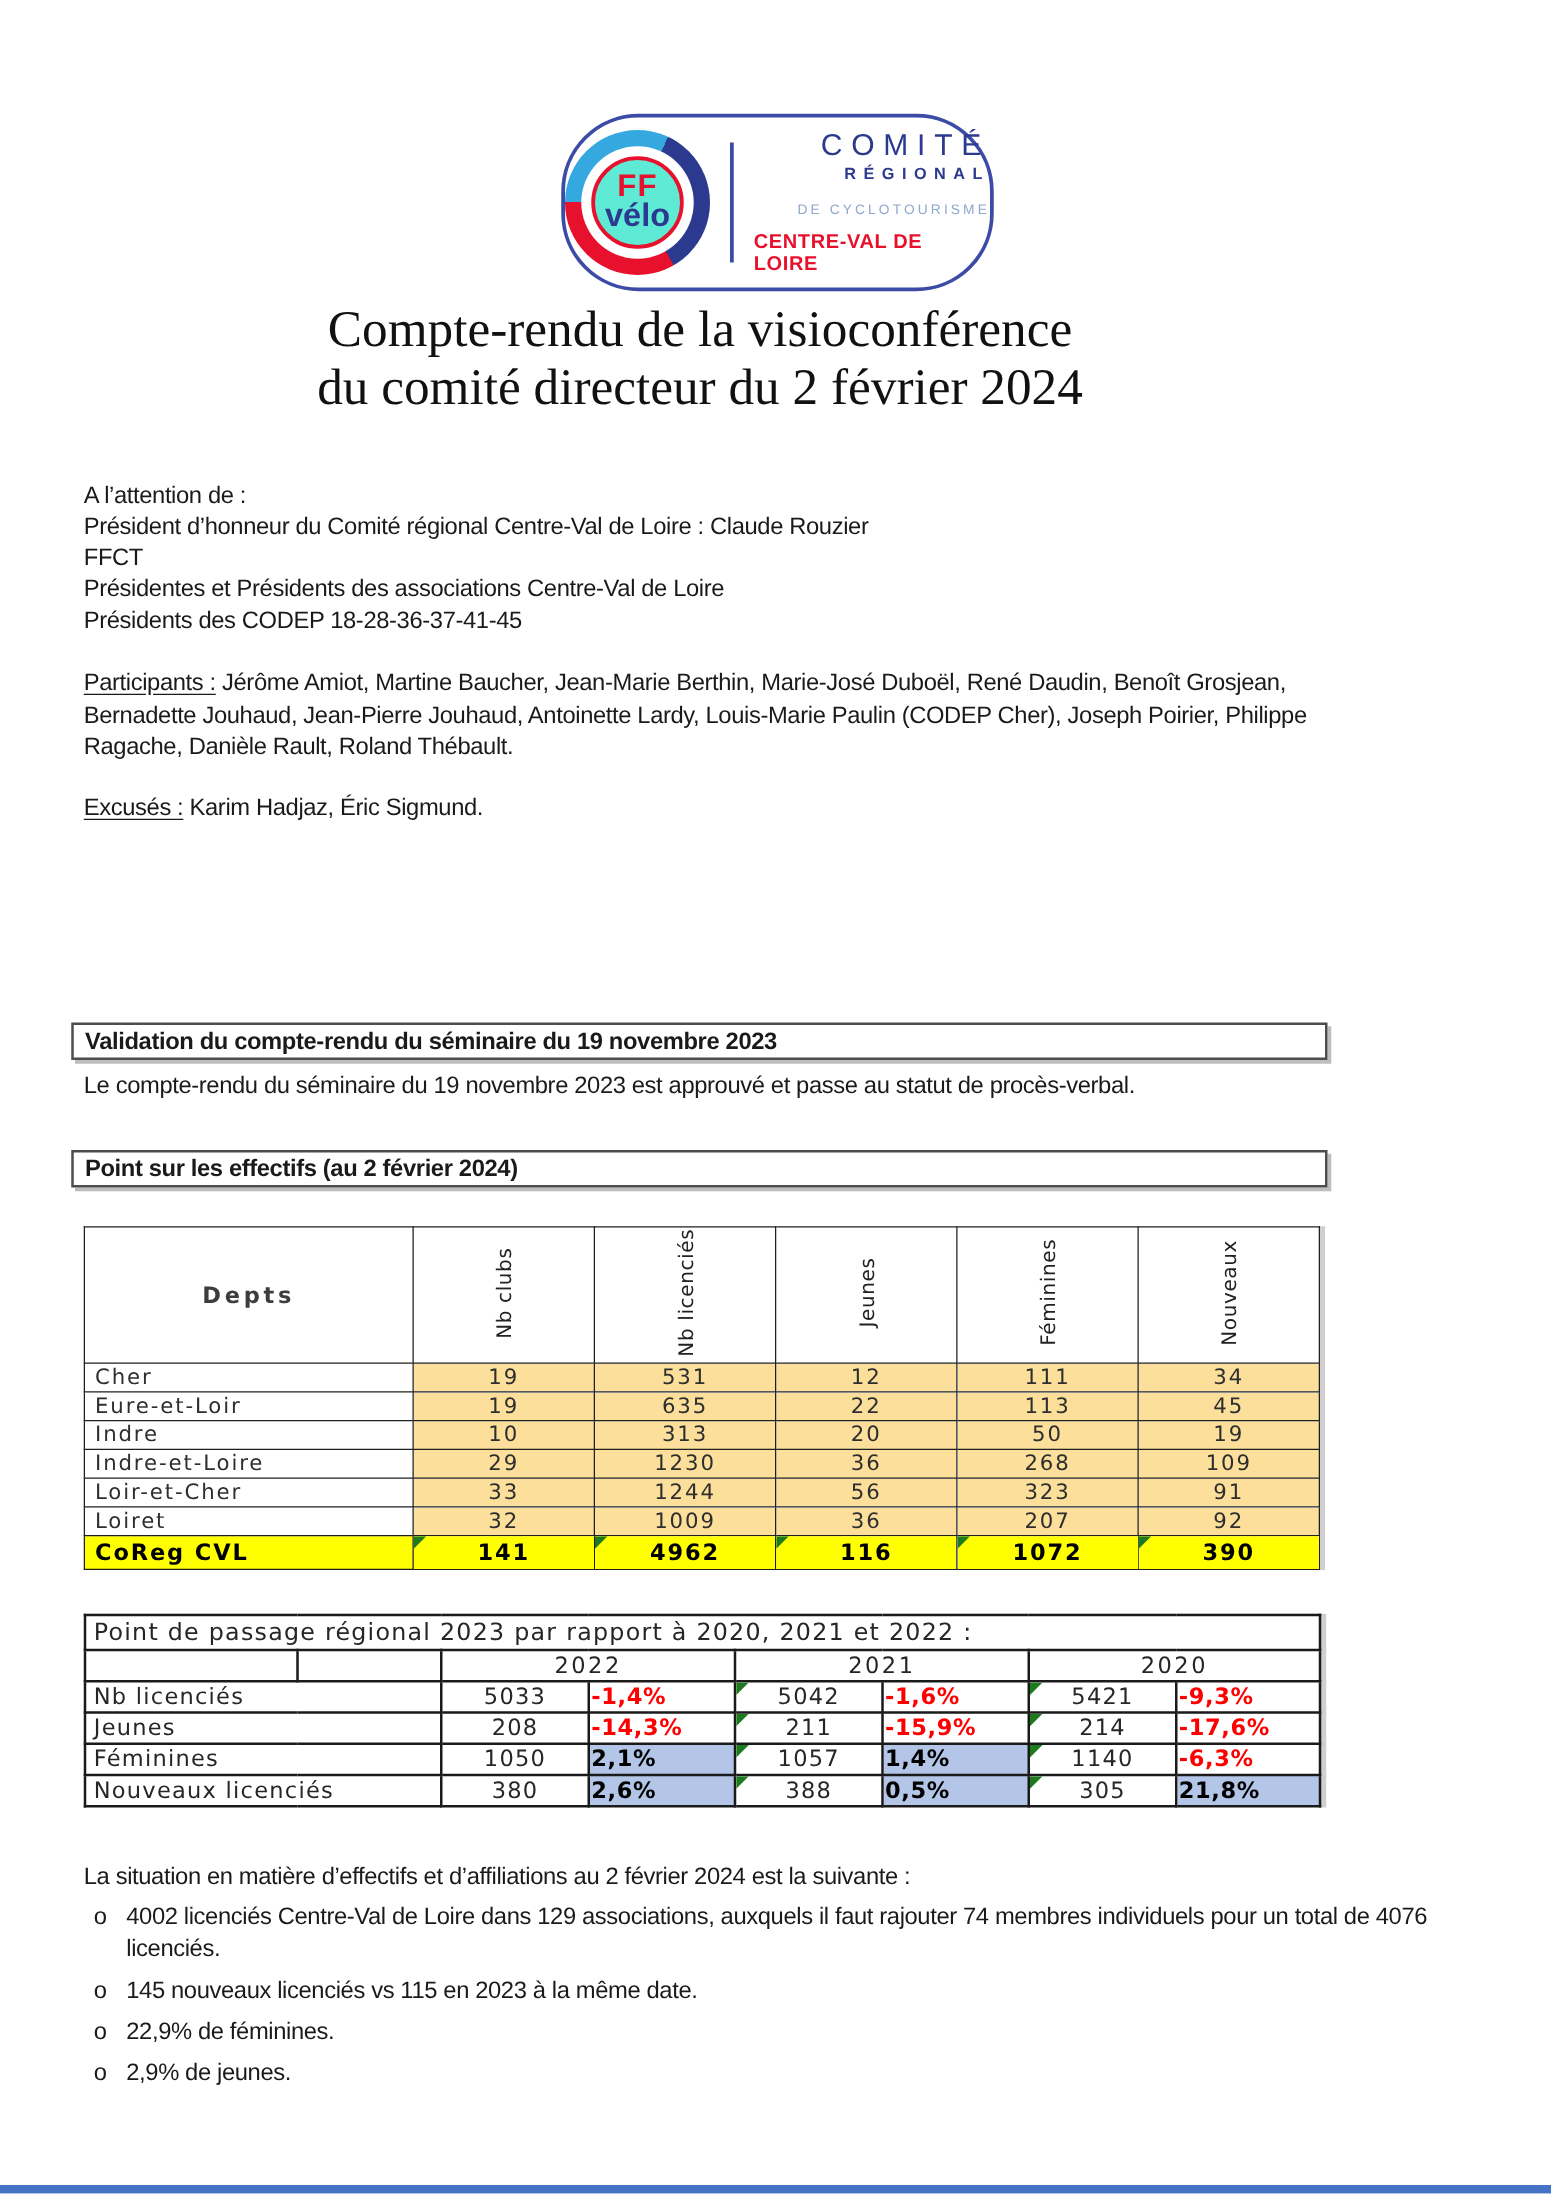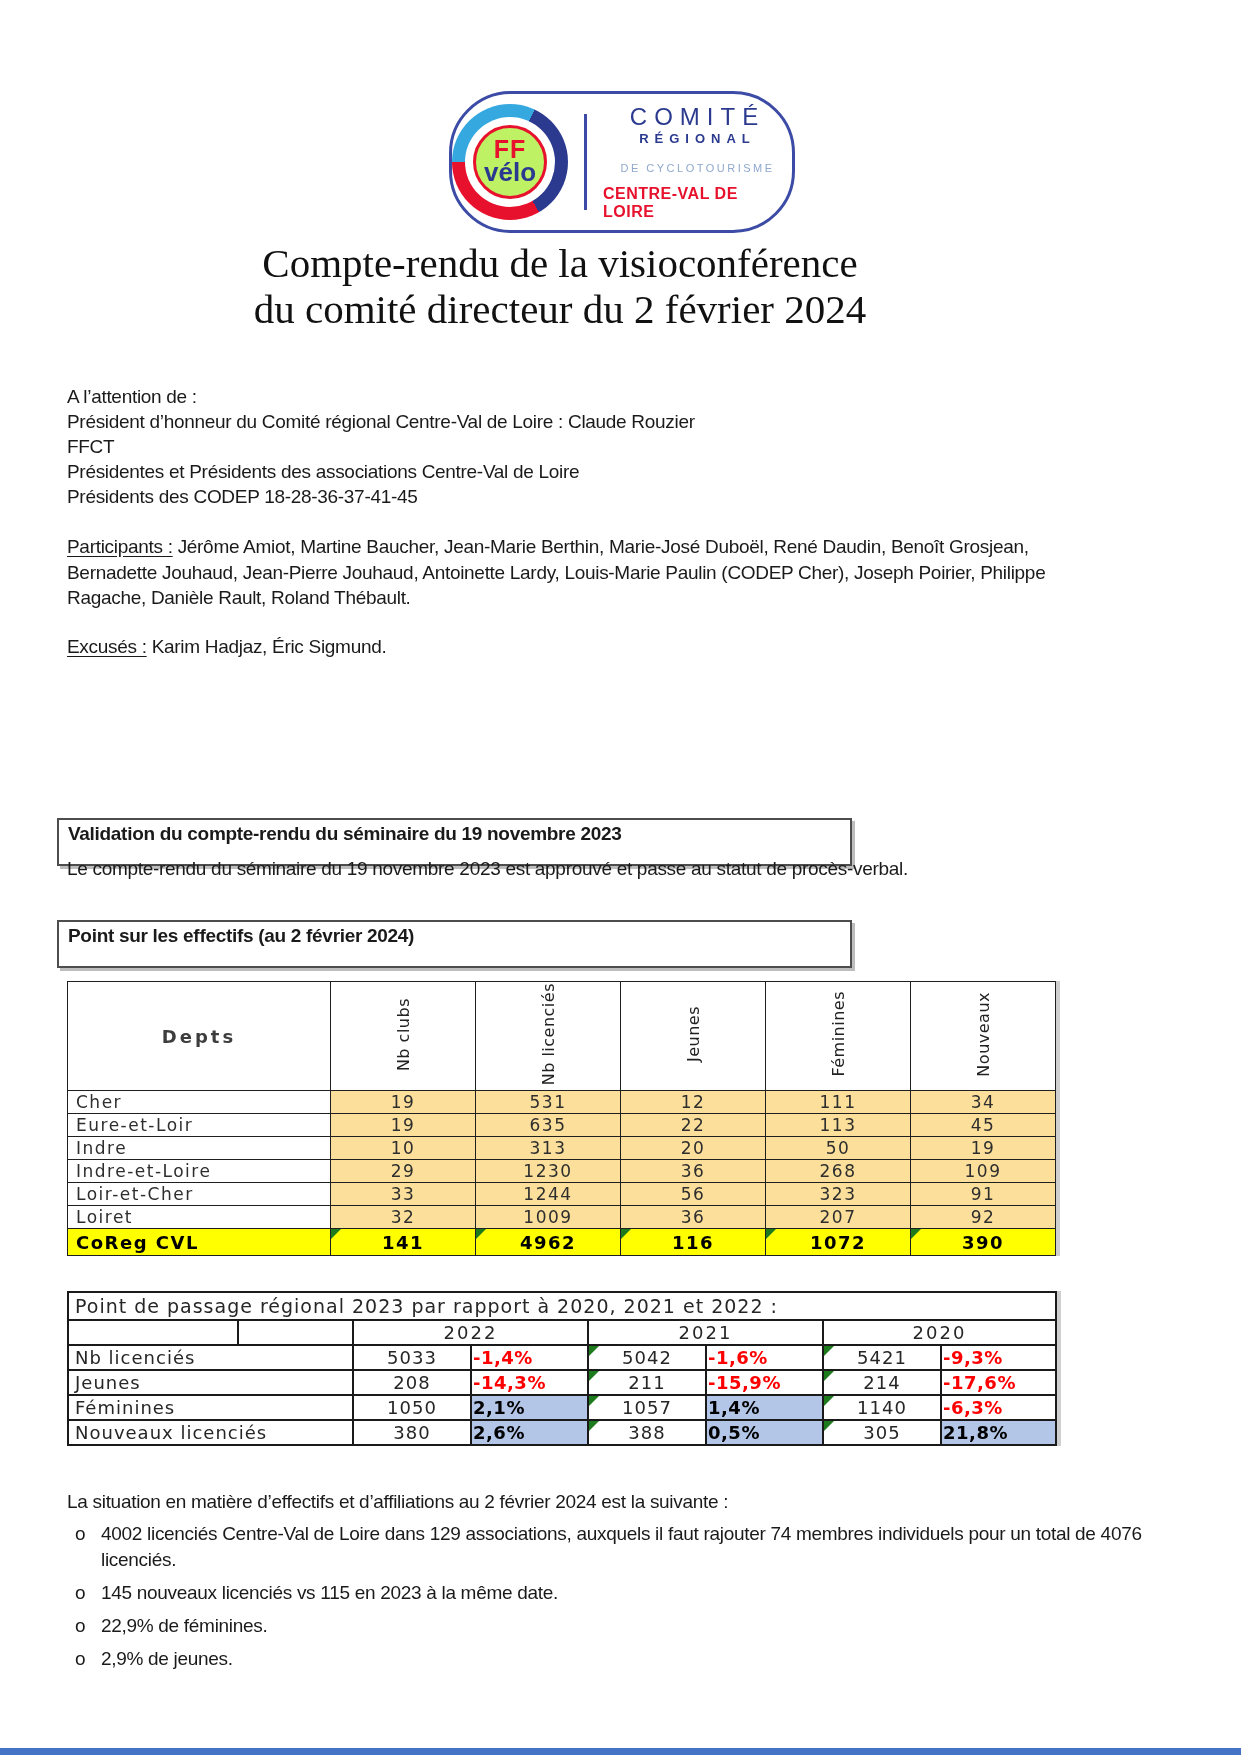--- a/index.html
+++ b/index.html
@@ -10,45 +10,45 @@
   .logo-box{position:absolute;left:449px;top:91px;width:346px;height:142px;
             border:3px solid #3c4ba5;border-radius:62px;background:#fff;
             display:flex;align-items:center;justify-content:center;gap:16px;box-sizing:border-box;}
   .emblem{position:relative;width:116px;height:116px;flex:none;}
   .swoosh{position:absolute;inset:0;border-radius:50%;
           background:conic-gradient(from 150deg,var(--logo-red,#E8112D) 0 120deg,
                      var(--logo-light-blue,#35A8E0) 120deg 235deg,
                      var(--logo-blue,#2B3A8F) 235deg 360deg);}
   .swoosh::after{content:"";position:absolute;inset:13px;background:#fff;border-radius:50%;}
   .emblem-inner{position:absolute;inset:21px;border:3px solid var(--logo-red,#E8112D);border-radius:50%;
-                background:#bef264;display:flex;flex-direction:column;align-items:center;justify-content:center;z-index:1;}
+                background:#5eead4;display:flex;flex-direction:column;align-items:center;justify-content:center;z-index:1;}
   .ff{color:var(--logo-red,#E8112D);font-weight:bold;font-size:25px;line-height:21px;letter-spacing:1px;}
   .velo{color:var(--logo-blue,#2B3A8F);font-weight:bold;font-size:26px;line-height:25px;}
   .logo-divider{width:3px;height:96px;background:#3c4ba5;flex:none;}
-  .logo-text{display:flex;flex-direction:column;align-items:center;line-height:1.15;}
+  .logo-text{display:flex;flex-direction:column;align-items:flex-end;line-height:1.15;}
   .lg-comite{color:var(--logo-blue,#2B3A8F);font-size:24px;letter-spacing:7px;font-weight:500;}
   .lg-regional{color:var(--logo-blue,#2B3A8F);font-size:13px;font-weight:bold;letter-spacing:6px;margin-top:2px;}
   .lg-cyclo{color:#8fa8cc;font-size:11px;letter-spacing:2.5px;margin-top:15px;}
   .lg-region{color:var(--logo-red,#E8112D);font-size:16px;font-weight:bold;letter-spacing:.5px;margin-top:10px;}
 
   
   .doc-title{position:absolute;left:0;top:240px;width:1120px;text-align:center;
              font-family:"Liberation Serif",serif;font-size:41px;line-height:46px;color:#111;}
 
   
   .body-text{font-size:19px;letter-spacing:-.3px;}
   .recipients{position:absolute;left:67px;top:384px;line-height:25px;}
   .participants{position:absolute;left:67px;top:534px;width:1002px;line-height:25.5px;}
   .excused{position:absolute;left:67px;top:634px;width:1002px;line-height:25px;}
   .ul-label{text-decoration:underline;text-underline-offset:3px;}
 
   
-  .sec-box{position:absolute;left:57px;width:795px;box-sizing:border-box;
+  .sec-box{position:absolute;left:57px;width:1005px;box-sizing:border-box;
            border:2px solid #4d4d4d;background:#fff;box-shadow:3px 3px 0 #bdbdbd;
-           font-size:19px;font-weight:bold;letter-spacing:-.3px;padding:3px 9px 19px 9px;}
+           font-size:19px;font-weight:bold;letter-spacing:-.3px;padding:3px 9px 1px 9px;}
   .sec-validation{top:818px;}
   .sec-effectifs{top:920px;}
   .p-validation{position:absolute;left:67px;top:856px;width:1050px;line-height:25px;}
 
   
   .t1{position:absolute;left:67px;top:981px;border-collapse:collapse;table-layout:fixed;
       font-family:"DejaVu Sans",sans-serif;box-shadow:4px 0 0 #cfcfcf;}
   .t1 th,.t1 td{border:1.5px solid #1f1f1f;box-sizing:border-box;overflow:hidden;}
   .t1 th{background:#fff;font-weight:normal;}
   .t1 .hdr-depts{font-size:18px;font-weight:bold;letter-spacing:3px;color:#3d3d3d;}

